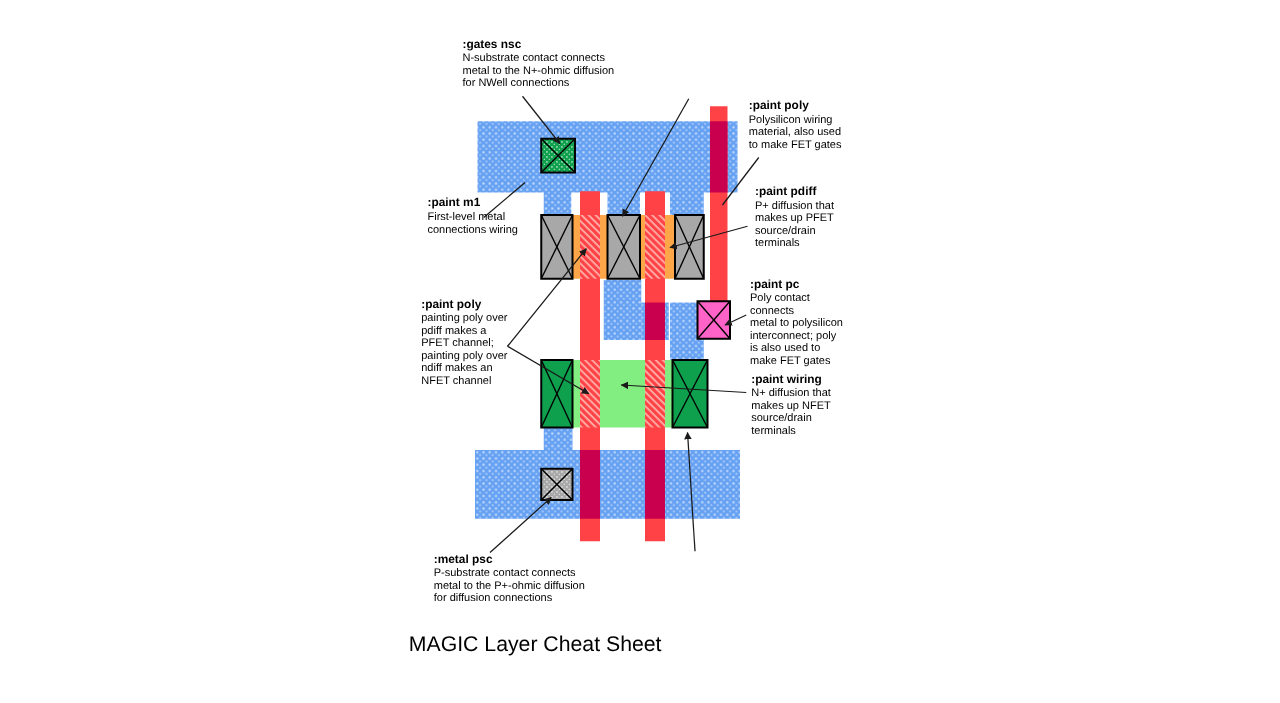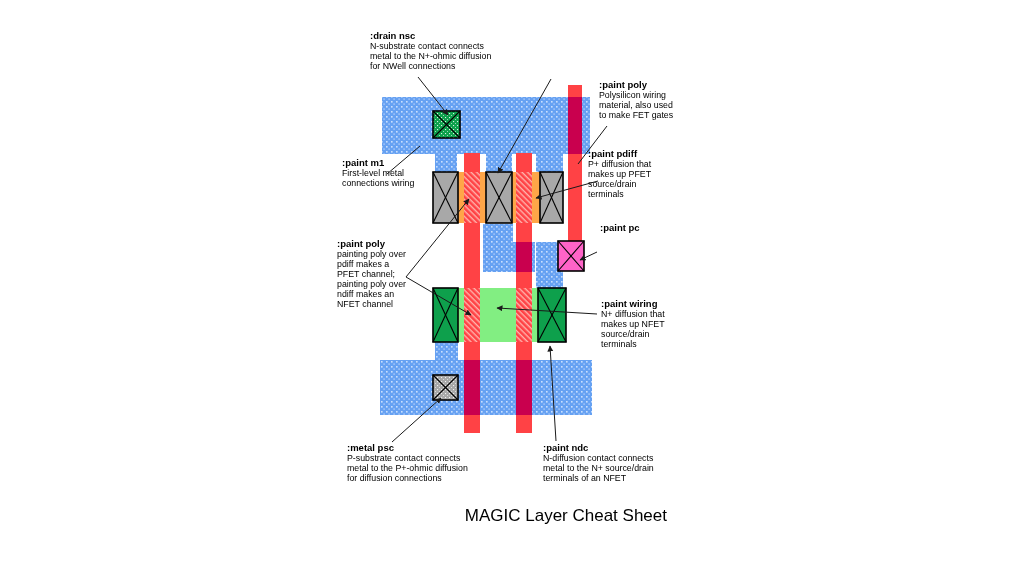--- a/index.html
+++ b/index.html
@@ -2,21 +2,21 @@
 <html style="--m1-metal: #66a1f2; --m1-stipple: #cfe2ff; --poly: #ff4245; --poly-over-m1: #c9004e; --poly-hatch-light: #ffb3ac; --pdiff: #ffa648; --ndiff: #82ee82; --ndc-contact: #0ea04c; --pdc-contact: #a8a8a8; --pc-contact: #ff63c8; --annotation-line: #1a1a1a; --background: #ffffff;"><head>
 <meta charset="utf-8">
 <style>
   html,body{margin:0;padding:0;background:#fff;}
   #canvas{position:relative;width:1024px;height:562px;background:#fff;overflow:hidden;
           font-family:"Liberation Sans",sans-serif;}
   #diagram-svg{position:absolute;left:0;top:0;}
   .lbl{position:absolute;color:#000;}
   .lbl-h{font-size:9.5px;font-weight:bold;line-height:10px;white-space:pre;}
   .lbl-b{font-size:8.8px;line-height:10px;white-space:pre-line;}
-  #sheet-title{position:absolute;left:327px;top:506px;width:340px;text-align:right;
+  #sheet-title{position:absolute;left:327px;top:506px;width:340px;text-align:left;
                font-size:17px;color:#000;}
 </style>
 </head>
 <body>
 <div id="canvas">
 
 <svg id="diagram-svg" width="1024" height="562" viewBox="0 0 1024 562">
   <defs>
     <pattern id="m1pat" width="5" height="5" patternUnits="userSpaceOnUse">
       <rect width="5" height="5" style="fill:var(--m1-metal)"></rect>
@@ -129,40 +129,46 @@
     <line x1="597" y1="252" x2="580" y2="260" marker-end="url(#arr)"></line>
     <line x1="597" y1="314" x2="497" y2="308" marker-end="url(#arr)"></line>
     <line x1="406" y1="277" x2="469" y2="199" marker-end="url(#arr)"></line>
     <line x1="406" y1="277" x2="471" y2="315" marker-end="url(#arr)"></line>
     <line x1="392" y1="442" x2="441" y2="398" marker-end="url(#arr)"></line>
     <line x1="556" y1="441" x2="550" y2="346" marker-end="url(#arr)"></line>
   </g>
 </svg>
 
 <div class="lbl" style="left:370px;top:31px">
-  <div class="lbl-h">:drain nsc</div>
+  <div class="lbl-h">:gates nsc</div>
   <div class="lbl-b">N-substrate contact connects
 metal to the N+-ohmic diffusion
 for NWell connections</div>
 </div>
 <div class="lbl" style="left:599px;top:80px">
   <div class="lbl-h">:paint poly</div>
   <div class="lbl-b">Polysilicon wiring
 material, also used
 to make FET gates</div>
 </div>
-<div class="lbl" style="left:588px;top:149px">
+<div class="lbl" style="left:604px;top:149px">
   <div class="lbl-h">:paint pdiff</div>
   <div class="lbl-b">P+ diffusion that
 makes up PFET
 source/drain
 terminals</div>
 </div>
 <div class="lbl" style="left:600px;top:223px">
   <div class="lbl-h">:paint pc</div>
+  <div class="lbl-b">Poly contact
+connects
+metal to polysilicon
+interconnect; poly
+is also used to
+make FET gates</div>
 </div>
 <div class="lbl" style="left:601px;top:299px">
   <div class="lbl-h">:paint wiring</div>
   <div class="lbl-b">N+ diffusion that
 makes up NFET
 source/drain
 terminals</div>
 </div>
 <div class="lbl" style="left:342px;top:158px">
   <div class="lbl-h">:paint m1</div>
@@ -177,22 +183,16 @@
 painting poly over
 ndiff makes an
 NFET channel</div>
 </div>
 <div class="lbl" style="left:347px;top:443px">
   <div class="lbl-h">:metal psc</div>
   <div class="lbl-b">P-substrate contact connects
 metal to the P+-ohmic diffusion
 for diffusion connections</div>
 </div>
-<div class="lbl" style="left:543px;top:443px">
-  <div class="lbl-h">:paint ndc</div>
-  <div class="lbl-b">N-diffusion contact connects
-metal to the N+ source/drain
-terminals of an NFET</div>
-</div>
 
 <div id="sheet-title">MAGIC Layer Cheat Sheet</div>
 
 </div>
 
 </body></html>

